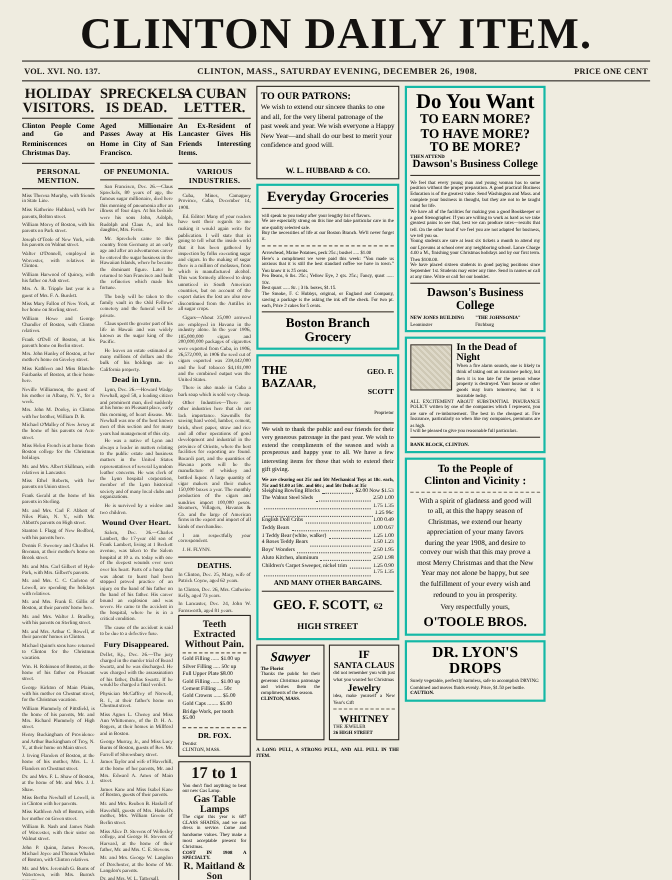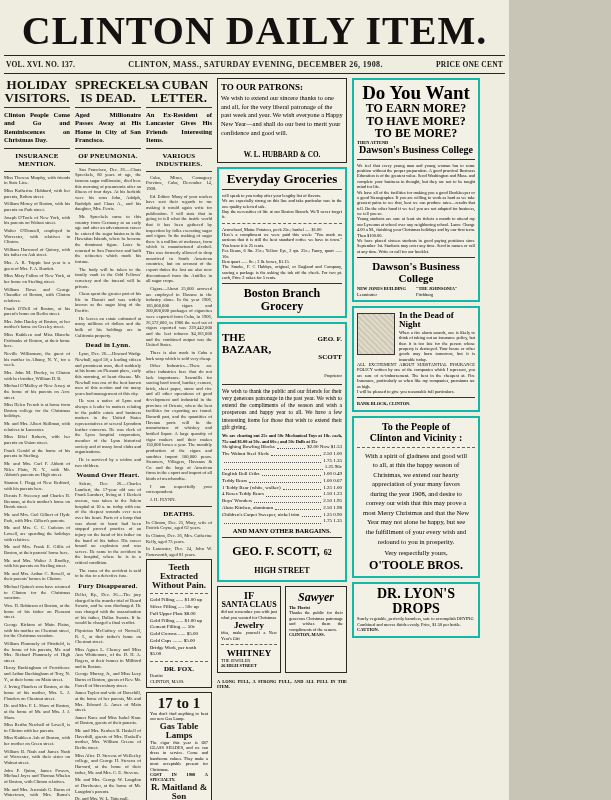--- a/index.html
+++ b/index.html
@@ -1,17 +1,17 @@
 <!DOCTYPE html>
 <html><head>
 <meta charset="utf-8">
 <style>
   html,body{margin:0;padding:0;background:#c9c5b6;}
   body{width:611px;height:800px;overflow:hidden;font-family:"Liberation Serif",serif;}
-  .page{position:relative;width:509px;height:800px;background:#efece0;box-sizing:border-box;padding:10px 4px;}
+  .page{position:relative;width:611px;height:800px;background:#efece0;box-sizing:border-box;padding:10px 20px;}
   .masthead{text-align:center;}
   .masthead .title{font-family:"Liberation Serif",serif;font-weight:bold;font-size:40px;letter-spacing:1px;line-height:1.05;color:#141210;}
   .rule{border-top:1px solid #2a2622;margin:3px 0;}
   .mast-line{display:flex;justify-content:space-between;align-items:baseline;font-size:7.5px;font-weight:bold;letter-spacing:.2px;color:#1c1915;padding:1px 2px;}
   .mast-line .ctr{font-size:8px;letter-spacing:.4px;}
   .cols{display:flex;gap:5px;margin-top:4px;}
   .col{flex:1;min-width:0;}
   .c1{width:66px;flex:none;}
   .c2{width:66px;flex:none;}
   .c3{width:66px;flex:none;}
@@ -57,21 +57,21 @@
   <div class="rule"></div>
 
   <div class="cols">
 
     <div class="col c1">
       <div class="hd lg">HOLIDAY</div>
       <div class="hd lg">VISITORS.</div>
       <div class="hr"></div>
       <div class="lede">Clinton People Come and Go and Reminiscences on Christmas Day.</div>
       <div class="hr"></div>
-      <div class="sechd">INSURANCE MENTION.</div>
+      <div class="sechd">PERSONAL MENTION.</div>
       <div class="hr"></div>
       <div class="body noind">
         <p>Miss Theresa Murphy, with friends in State Line.</p>
           <p>Miss Katherine Hubbard, with her parents, Bolton street.</p>
           <p>William Morey of Boston, with his parents on Park street.</p>
         <p>Joseph O'Toole of New York, with his parents on Walnut street.</p>
           <p>Walter O'Donnell, employed in Worcester, with relatives in Clinton.</p>
           <p>William Harwood of Quincy, with his father on Ash street.</p>
         <p>Mrs. A. R. Tripple last year is a guest of Mrs. F. A. Burdett.</p>
           <p>Miss Mary Fallon of New York, at her home on Sterling street.</p>
@@ -255,37 +255,37 @@
         </div>
         <div class="center bold" style="font-size:6.5px;margin-top:2px">AND MANY OTHER BARGAINS.</div>
         <div class="hr"></div>
         <div class="center">
           <span class="bold" style="font-size:12px">GEO. F. SCOTT,</span>
           <span class="bold" style="font-size:8px">62 HIGH STREET</span>
         </div>
       </div>
 
       <div style="display:flex;gap:4px">
+        <div class="box" style="flex:1">
+          <div class="center bold script" style="font-size:12px">Sawyer</div>
+          <div class="tiny center bold">The Florist</div>
+          <div class="tiny">Thanks the public for their generous Christmas patronage and wishes them the compliments of the season.</div>
+          <div class="tiny center bold">CLINTON, MASS.</div>
+        </div>
         <div class="box" style="width:56px">
           <div class="center bold" style="font-size:10px">IF</div>
           <div class="center bold" style="font-size:8px;line-height:1.05">SANTA CLAUS</div>
           <div class="tiny center">did not remember you with just what you wanted for Christmas</div>
           <div class="center bold" style="font-size:9px">Jewelry</div>
           <div class="tiny center">idea, make yourself a New Year's Gift</div>
           <div class="hrdash"></div>
           <div class="center bold" style="font-size:9px">WHITNEY</div>
           <div class="tiny center">THE JEWELER</div>
           <div class="tiny center bold">26 HIGH STREET</div>
         </div>
-        <div class="box" style="flex:1">
-          <div class="center bold script" style="font-size:12px">Sawyer</div>
-          <div class="tiny center bold">The Florist</div>
-          <div class="tiny">Thanks the public for their generous Christmas patronage and wishes them the compliments of the season.</div>
-          <div class="tiny center bold">CLINTON, MASS.</div>
-        </div>
       </div>
       <div class="tiny center bold" style="margin-top:2px">A LONG PULL, A STRONG PULL, AND ALL PULL IN THE ITEM.</div>
     </div>
 
     <div class="col c6">
 
       <div class="box thick">
         <div class="adtitle" style="font-size:19px;line-height:1">Do You Want</div>
         <div class="adtitle" style="font-size:12px">TO EARN MORE?</div>
         <div class="adtitle" style="font-size:12px">TO HAVE MORE?</div>

